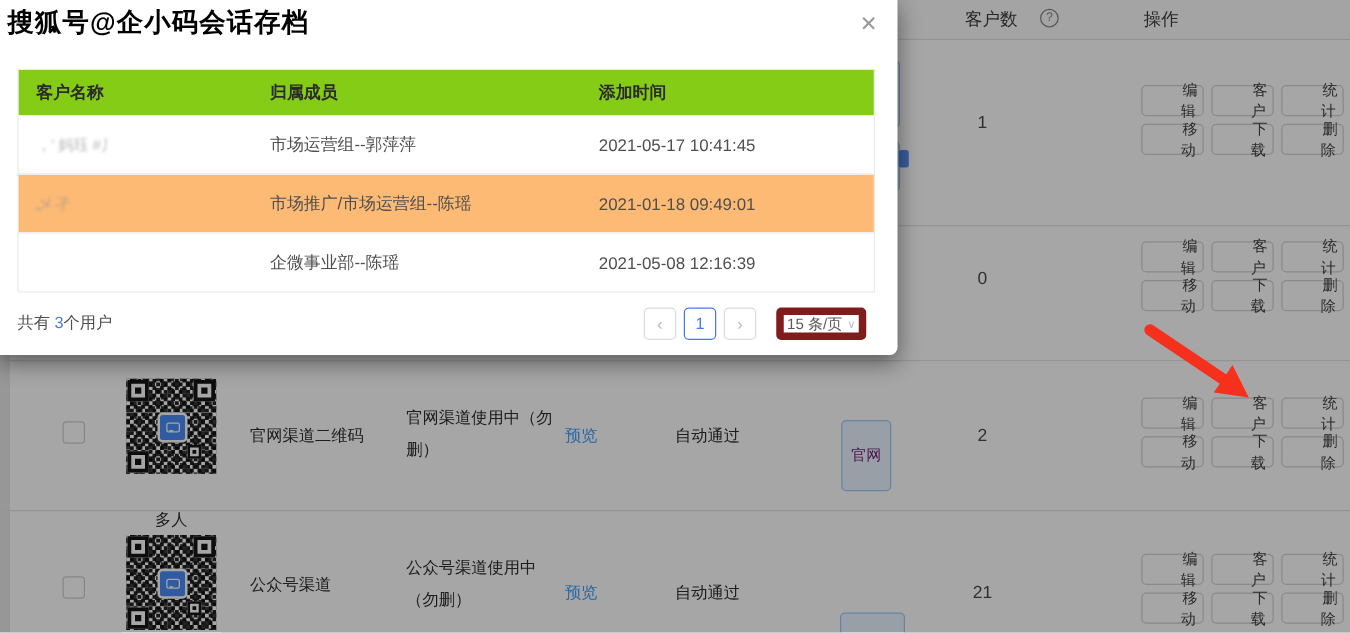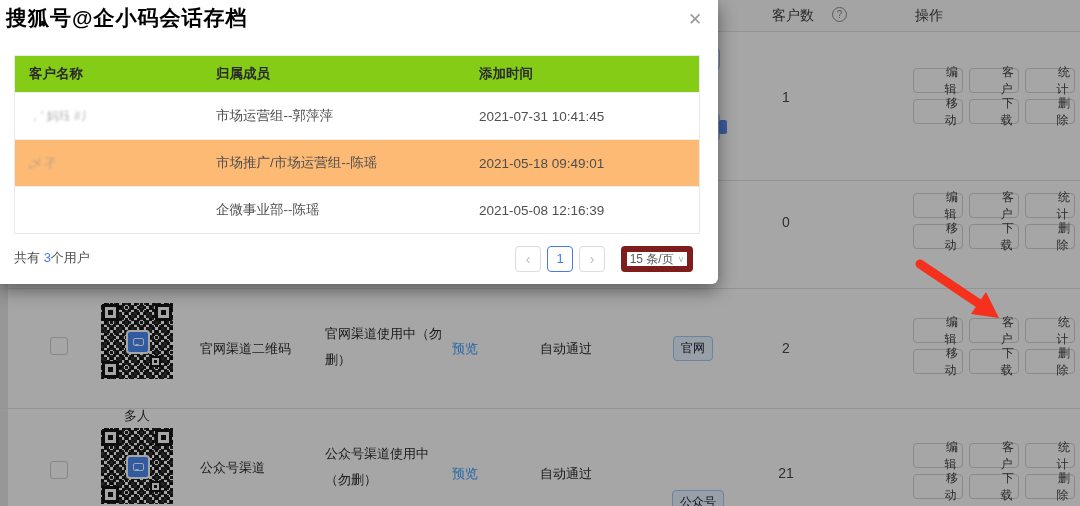--- a/index.html
+++ b/index.html
@@ -37,22 +37,22 @@
   .finder-sm::after { content:""; position:absolute; left:2px; top:2px; width:3px; height:3px; background:#141414; }
   .qr-center { position:absolute; left:29px; top:31px; width:24px; height:24px; background:#4a8cf7;
                border:2px solid #fff; border-radius:4px; }
   .qr-bubble { position:absolute; left:5px; top:6px; width:11px; height:8px; border:1.5px solid #fff; border-radius:2px; }
   .qr-bubble::after { content:""; position:absolute; left:1px; bottom:-3px; border:2px solid transparent; border-top-color:#fff; }
   .qr-label { position:absolute; width:80px; text-align:center; font-size:13px; color:#2e2e2e; }
 
   .cell-text { position:absolute; font-size:13px; color:#2e2e2e; }
   .desc { line-height:26px; }
   .preview-link { position:absolute; font-size:13px; color:#409eff; cursor:pointer; }
-  .tag { position:absolute; border:1px solid #9ecbfa; background:#ecf5ff; color:#0f172a; font-size:12px;
-         border-radius:4px; padding:3px 7px; }
+  .tag { position:absolute; border:1px solid #9ecbfa; background:#ecf5ff; color:#701a75; font-size:12px;
+         border-radius:4px; padding:19px 7px; }
   .sliver2 { background:#d8e9fd; }
   .sliver2::after { content:""; position:absolute; left:24px; top:6px; width:8px; height:14px; background:#5a8df5; border-radius:2px; }
 
   
   .overlay { position:absolute; inset:0; background:rgba(0,0,0,0.35); z-index:5; }
 
   
   .modal { position:absolute; left:0; top:0; width:718px; height:284px; background:#fff; z-index:10;
            border-radius:0 0 6px 0; box-shadow:0 6px 18px rgba(0,0,0,0.45); }
   .modal-close { position:absolute; left:683px; top:8px; width:24px; height:24px; font-size:17px; color:#9a9a9a;
@@ -189,26 +189,26 @@
 
     <div class="m-table">
       <div class="m-row header">
         <span>客户名称</span>
         <span>归属成员</span>
         <span>添加时间</span>
       </div>
       <div class="m-row">
         <span class="smudge">，′ 妈珏 #丿</span>
         <span>市场运营组--郭萍萍</span>
-        <span>2021-07-31 10:41:45</span>
+        <span>2021-05-17 10:41:45</span>
       </div>
       <div class="m-row alt">
         <span class="smudge">乄 孑</span>
         <span>市场推广/市场运营组--陈瑶</span>
-        <span>2021-05-18 09:49:01</span>
+        <span>2021-01-18 09:49:01</span>
       </div>
       <div class="m-row">
         <span><span class="blob"></span></span>
         <span>企微事业部--陈瑶</span>
         <span>2021-05-08 12:16:39</span>
       </div>
     </div>
 
     <div class="m-total">
       <span>共有</span>

